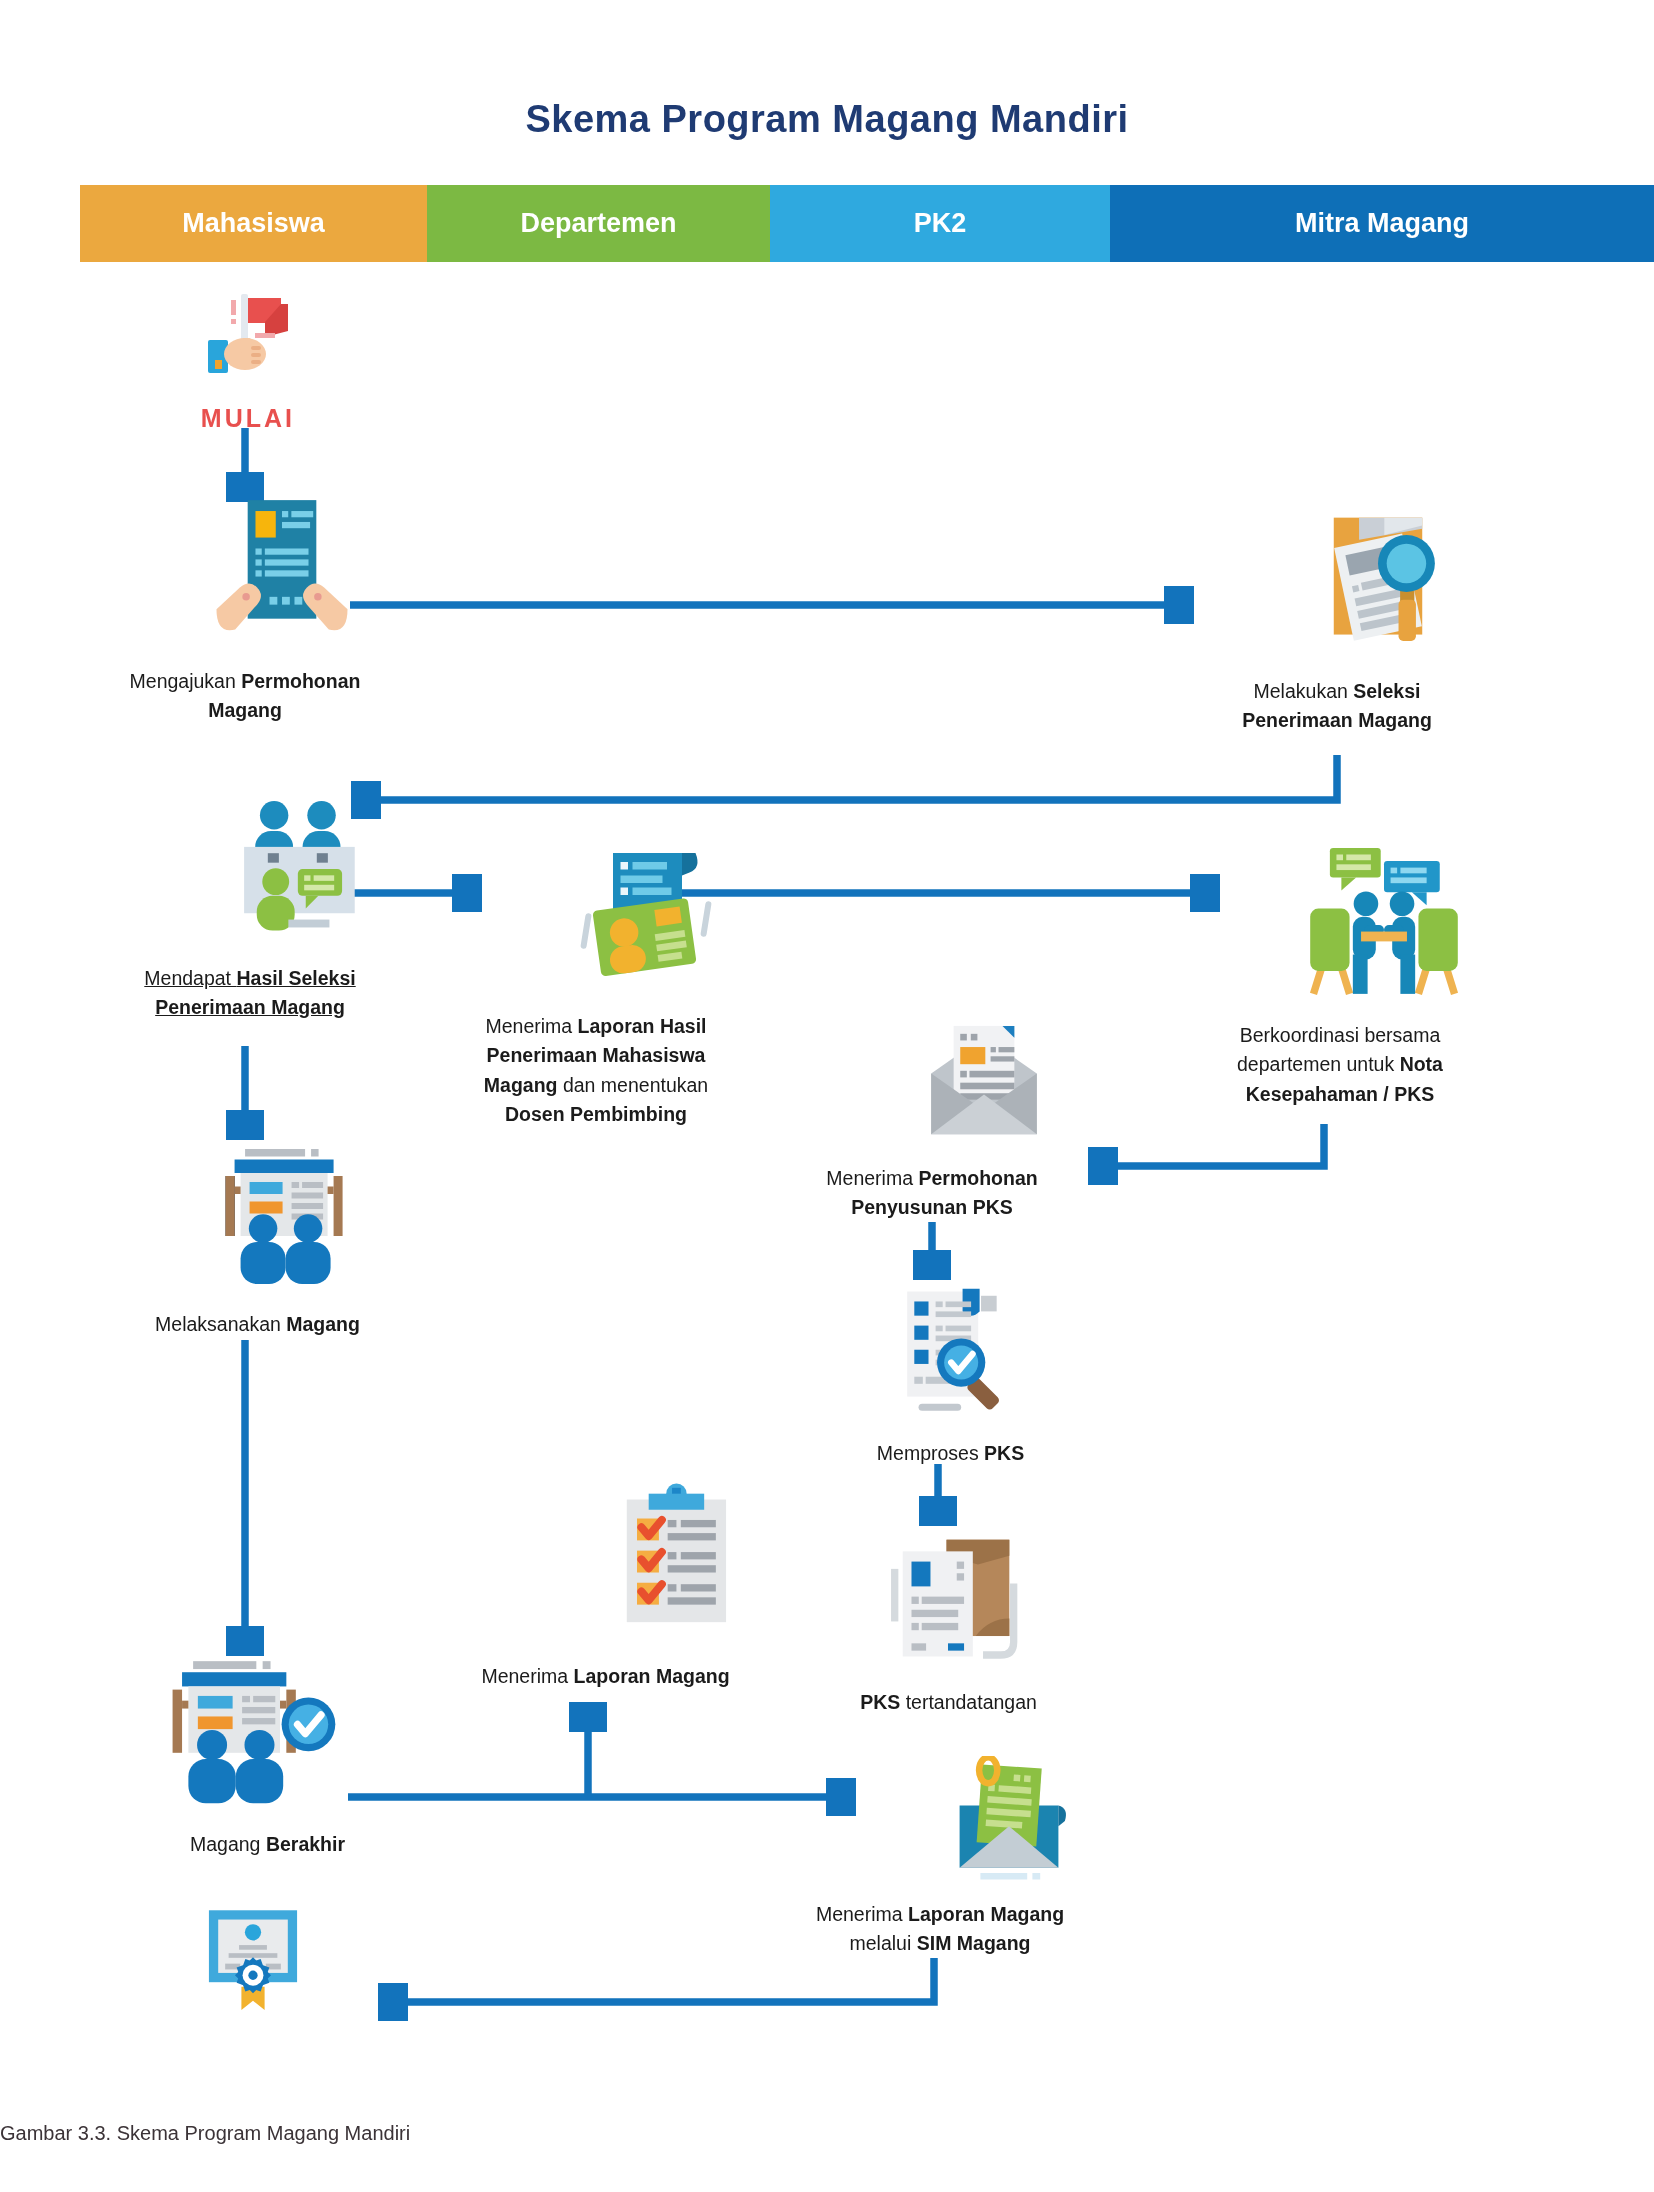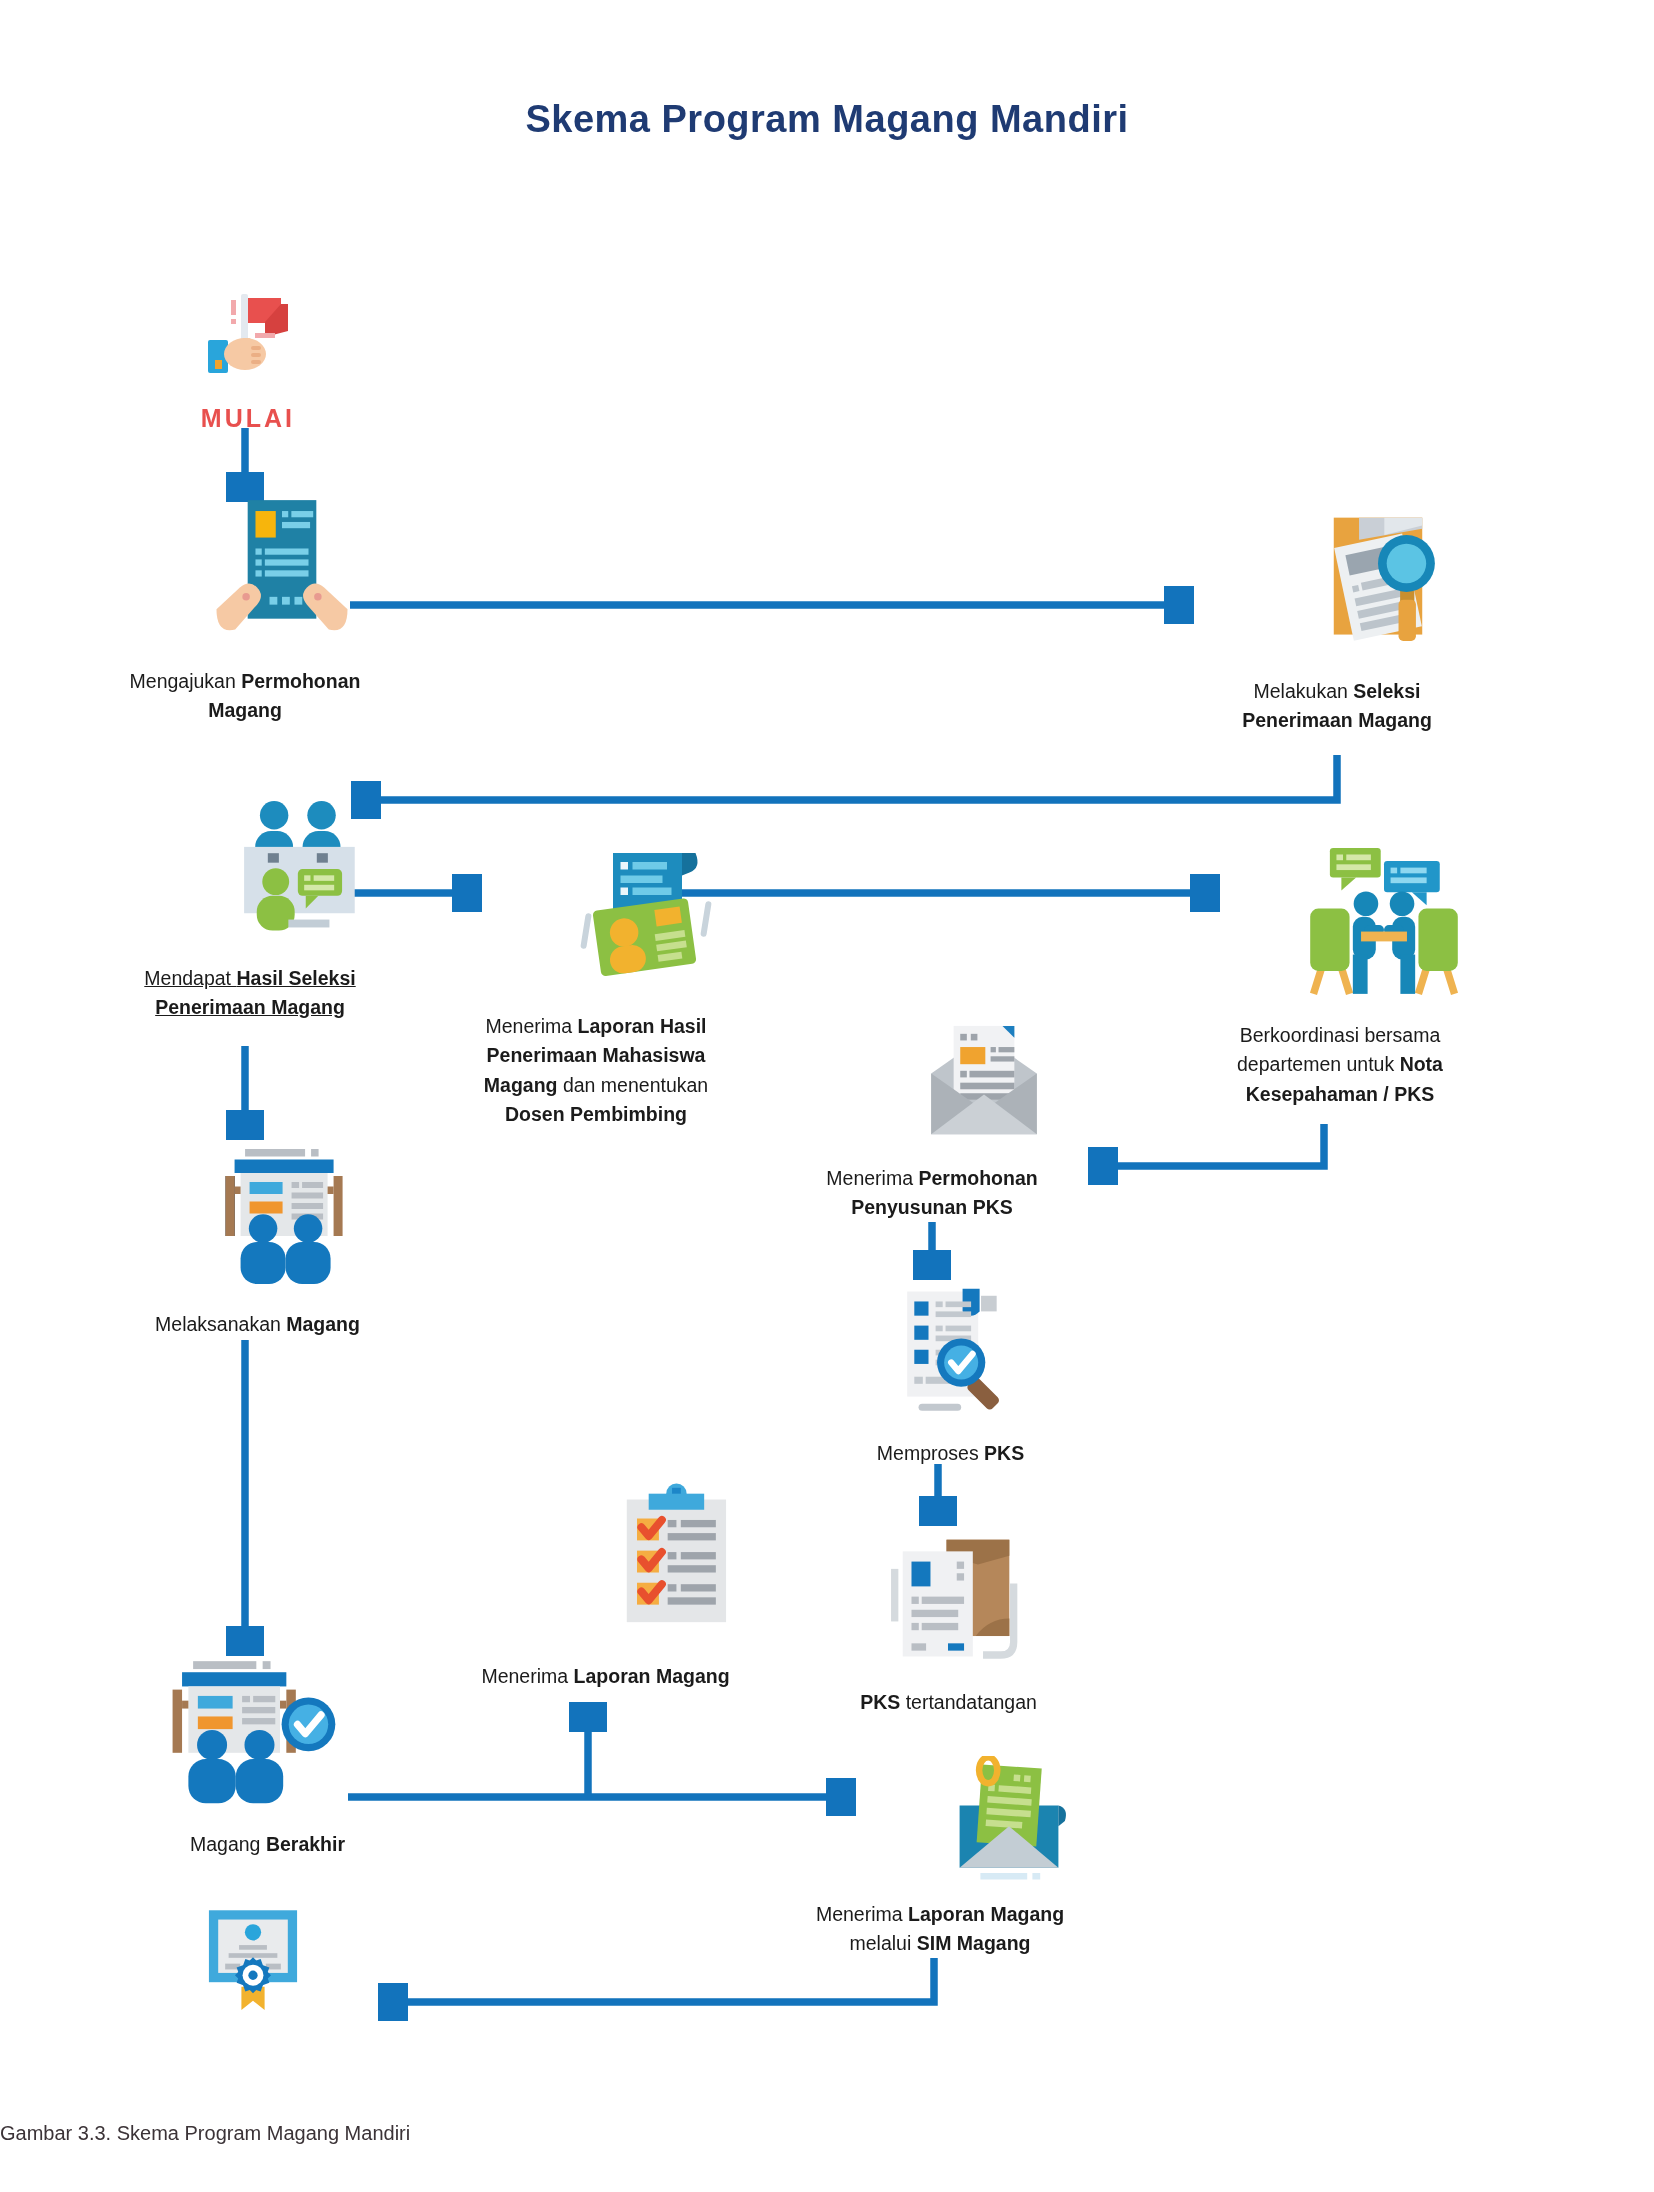--- a/index.html
+++ b/index.html
@@ -27,20 +27,34 @@
   .caption{position:absolute;left:0;top:2122px;width:100%;text-align:left;
            font-size:20px;color:#3b3337;}
 </style>
 </head>
 <body>
 
 <div class="page">
 
   <div class="title">Skema Program Magang Mandiri</div>
 
+  <div class="lanes">
+    <div class="lane lane0">
+        <span>Mahasiswa</span>
+      </div>
+    <div class="lane lane1">
+        <span>Departemen</span>
+      </div>
+    <div class="lane lane2">
+        <span>PK2</span>
+      </div>
+    <div class="lane lane3">
+        <span>Mitra Magang</span>
+      </div>
+  </div>
 
   <svg class="arrows" xmlns="http://www.w3.org/2000/svg">
     <defs>
       <marker id="ah" markerWidth="4" markerHeight="5" refX="0.8" refY="2.5" orient="auto" markerUnits="strokeWidth">
         <path d="M0,0 L4,2.5 L0,5 Z" fill="#1273bc" stroke="none"></path>
       </marker>
     </defs>
     <path d="M245 428 V478" marker-end="url(#ah)"></path>
     <path d="M350 605 H1170" marker-end="url(#ah)"></path>
     <path d="M1337 755 V800 H375" marker-end="url(#ah)"></path>

